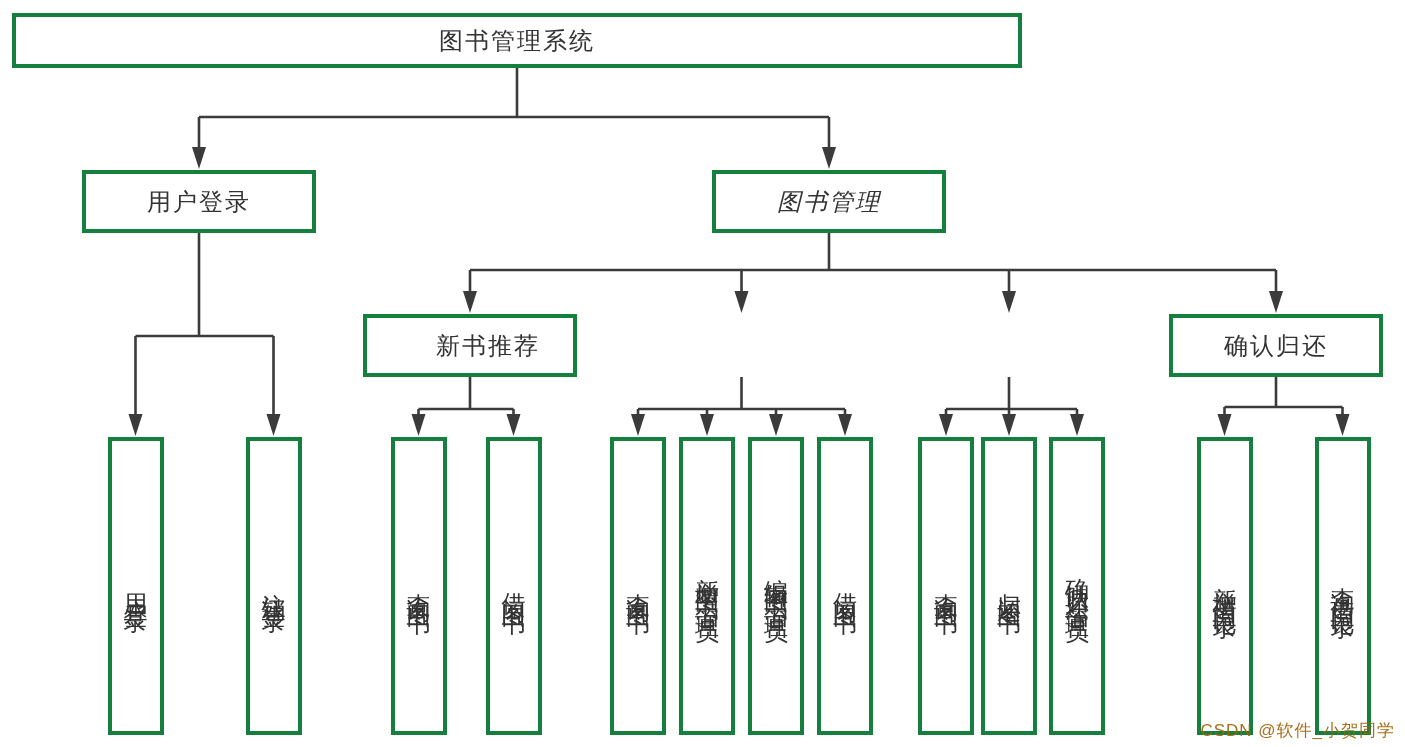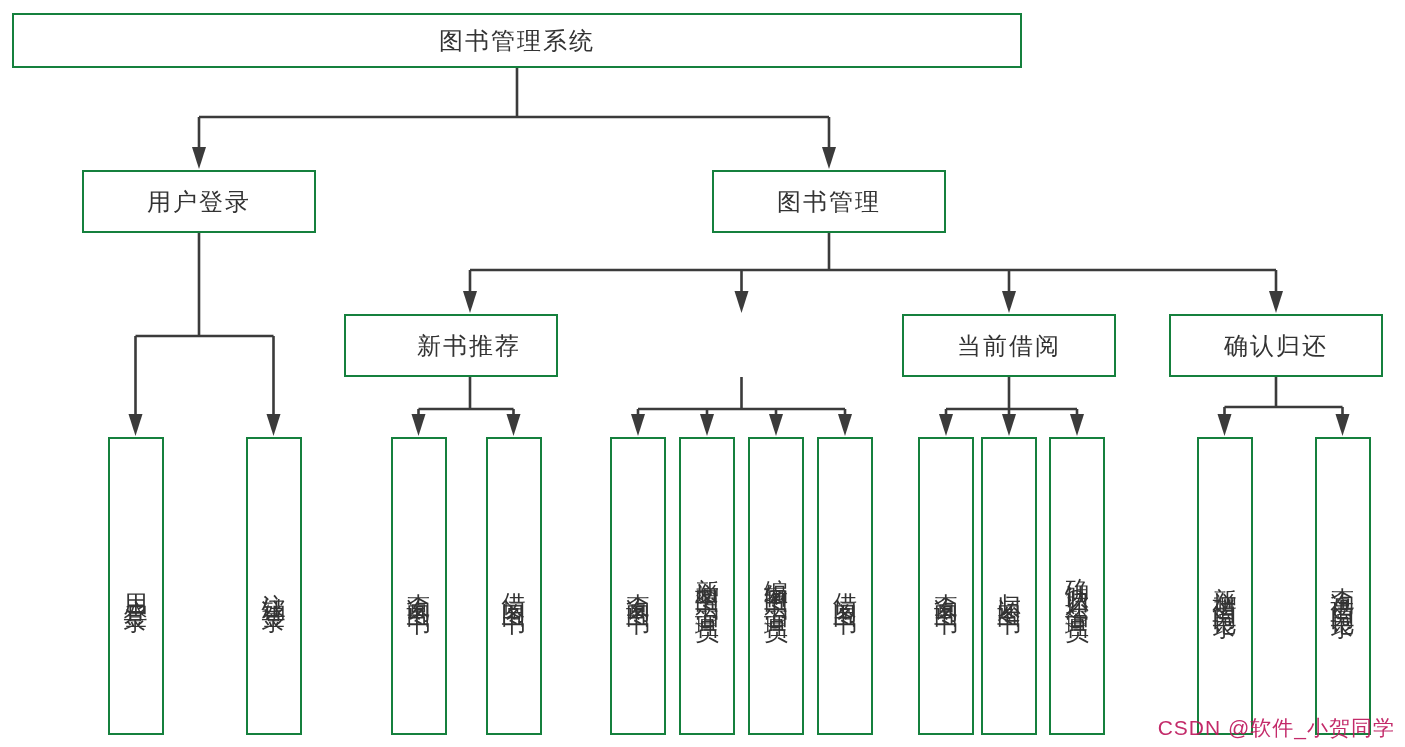--- a/index.html
+++ b/index.html
@@ -17,21 +17,21 @@
   }
   #wires {
     position: absolute;
     left: 0; top: 0;
     width: 1405px; height: 747px;
     z-index: 1;
   }
   .node {
     position: absolute;
     box-sizing: border-box;
-    border: 2px solid #15803d;
+    border: 4px solid #15803d;
     background: #ffffff;
     color: #333333;
     display: flex;
     align-items: center;
     justify-content: center;
     font-size: 24px;
     font-weight: 500;
     letter-spacing: 2px;
     z-index: 2;
     white-space: nowrap;
@@ -44,23 +44,23 @@
     writing-mode: vertical-rl;
     text-orientation: mixed;
     letter-spacing: 6px;
     font-size: 24px;
     line-height: 1;
   }
   #watermark {
     position: absolute;
     right: 10px;
     bottom: 5px;
-    font-size: 21px;
+    font-size: 17px;
     letter-spacing: 1px;
-    color: #be185d;
+    color: #a16207;
     opacity: 0.92;
     z-index: 5;
     white-space: nowrap;
   }
 </style>
 </head>
 <body>
 
 <div id="stage">
 
@@ -97,29 +97,26 @@
     </g>
   </svg>
 
   <div class="node root">
     <span>图书管理系统</span>
   </div>
 
   <div class="node lvl2" style="left:82px;">
     <span>用户登录</span>
   </div>
-  <div class="node lvl2" style="left:712px;">
+  <div class="node lvl2" style="left:712px;font-style:italic;">
     <span>图书管理</span>
   </div>
 
-  <div class="node lvl3" style="left:344px;padding-left:36px;">
+  <div class="node lvl3" style="left:363px;padding-left:36px;">
     <span>新书推荐</span>
-  </div>
-  <div class="node lvl3" style="left:902px;">
-    <span>当前借阅</span>
   </div>
   <div class="node lvl3" style="left:1169px;">
     <span>确认归还</span>
   </div>
 
   <div class="node leaf" style="left:107.5px;">
     <span class="vtext">用户登录</span>
   </div>
   <div class="node leaf" style="left:245.5px;">
     <span class="vtext">注销登录</span>

